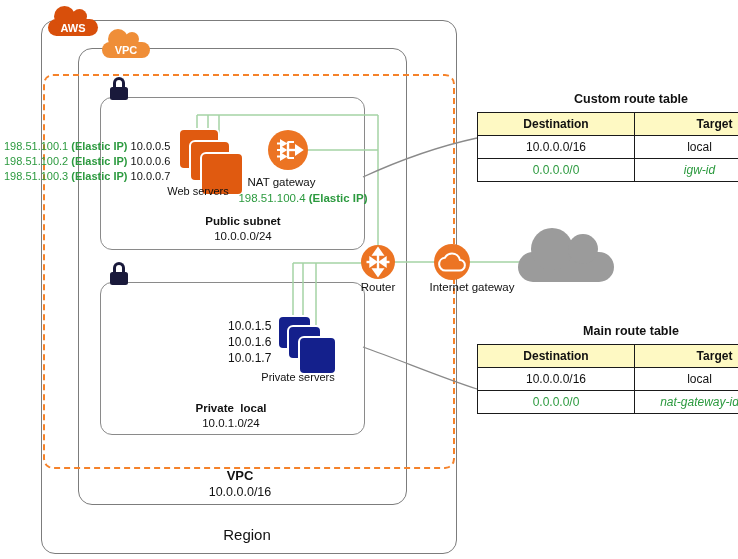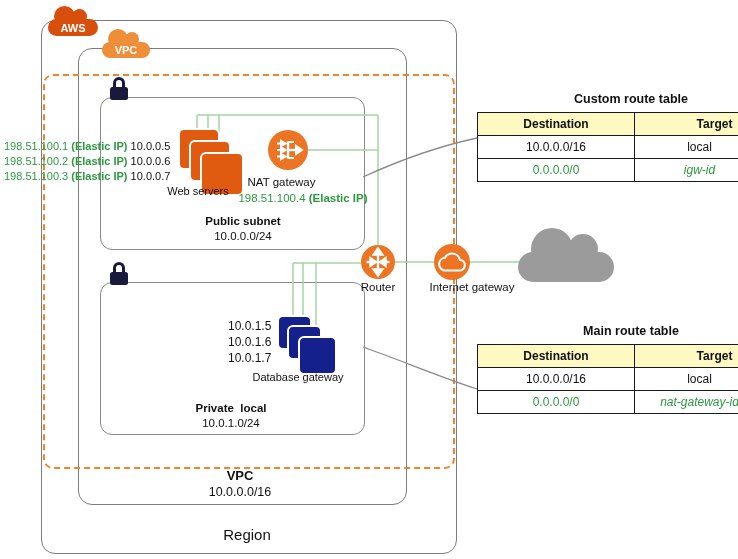--- a/index.html
+++ b/index.html
@@ -155,21 +155,21 @@
   </div>
 
   <div class="lbl" style="left:156px;top:184px;width:84px;font-size:11px;">Web servers</div>
   <div class="lbl" style="left:234px;top:175px;width:95px;">NAT gateway</div>
   <div class="lbl green" style="left:226px;top:191px;width:154px;">
     <span>198.51.100.4</span>
     <span class="b">(Elastic IP)</span>
   </div>
   <div class="lbl b" style="left:173px;top:214px;width:140px;">Public subnet</div>
   <div class="lbl" style="left:173px;top:229px;width:140px;">10.0.0.0/24</div>
-  <div class="lbl" style="left:228px;top:370px;width:140px;font-size:11px;">Database gateway</div>
+  <div class="lbl" style="left:228px;top:370px;width:140px;font-size:11px;">Private servers</div>
   <div class="lbl b pre" style="left:161px;top:401px;width:140px;">Private  local</div>
   <div class="lbl" style="left:161px;top:416px;width:140px;">10.0.1.0/24</div>
   <div class="lbl b" style="left:160px;top:469px;width:160px;font-size:13px;">VPC</div>
   <div class="lbl" style="left:160px;top:485px;width:160px;font-size:12.5px;">10.0.0.0/16</div>
   <div class="lbl" style="left:167px;top:528px;width:160px;font-size:15px;">Region</div>
   <div class="lbl" style="left:344px;top:280px;width:68px;">Router</div>
   <div class="lbl" style="left:416px;top:280px;width:112px;">Internet gateway</div>
 
   <div class="rt" style="left:477px;top:84px;">
     <div class="rt-title">Custom route table</div>

